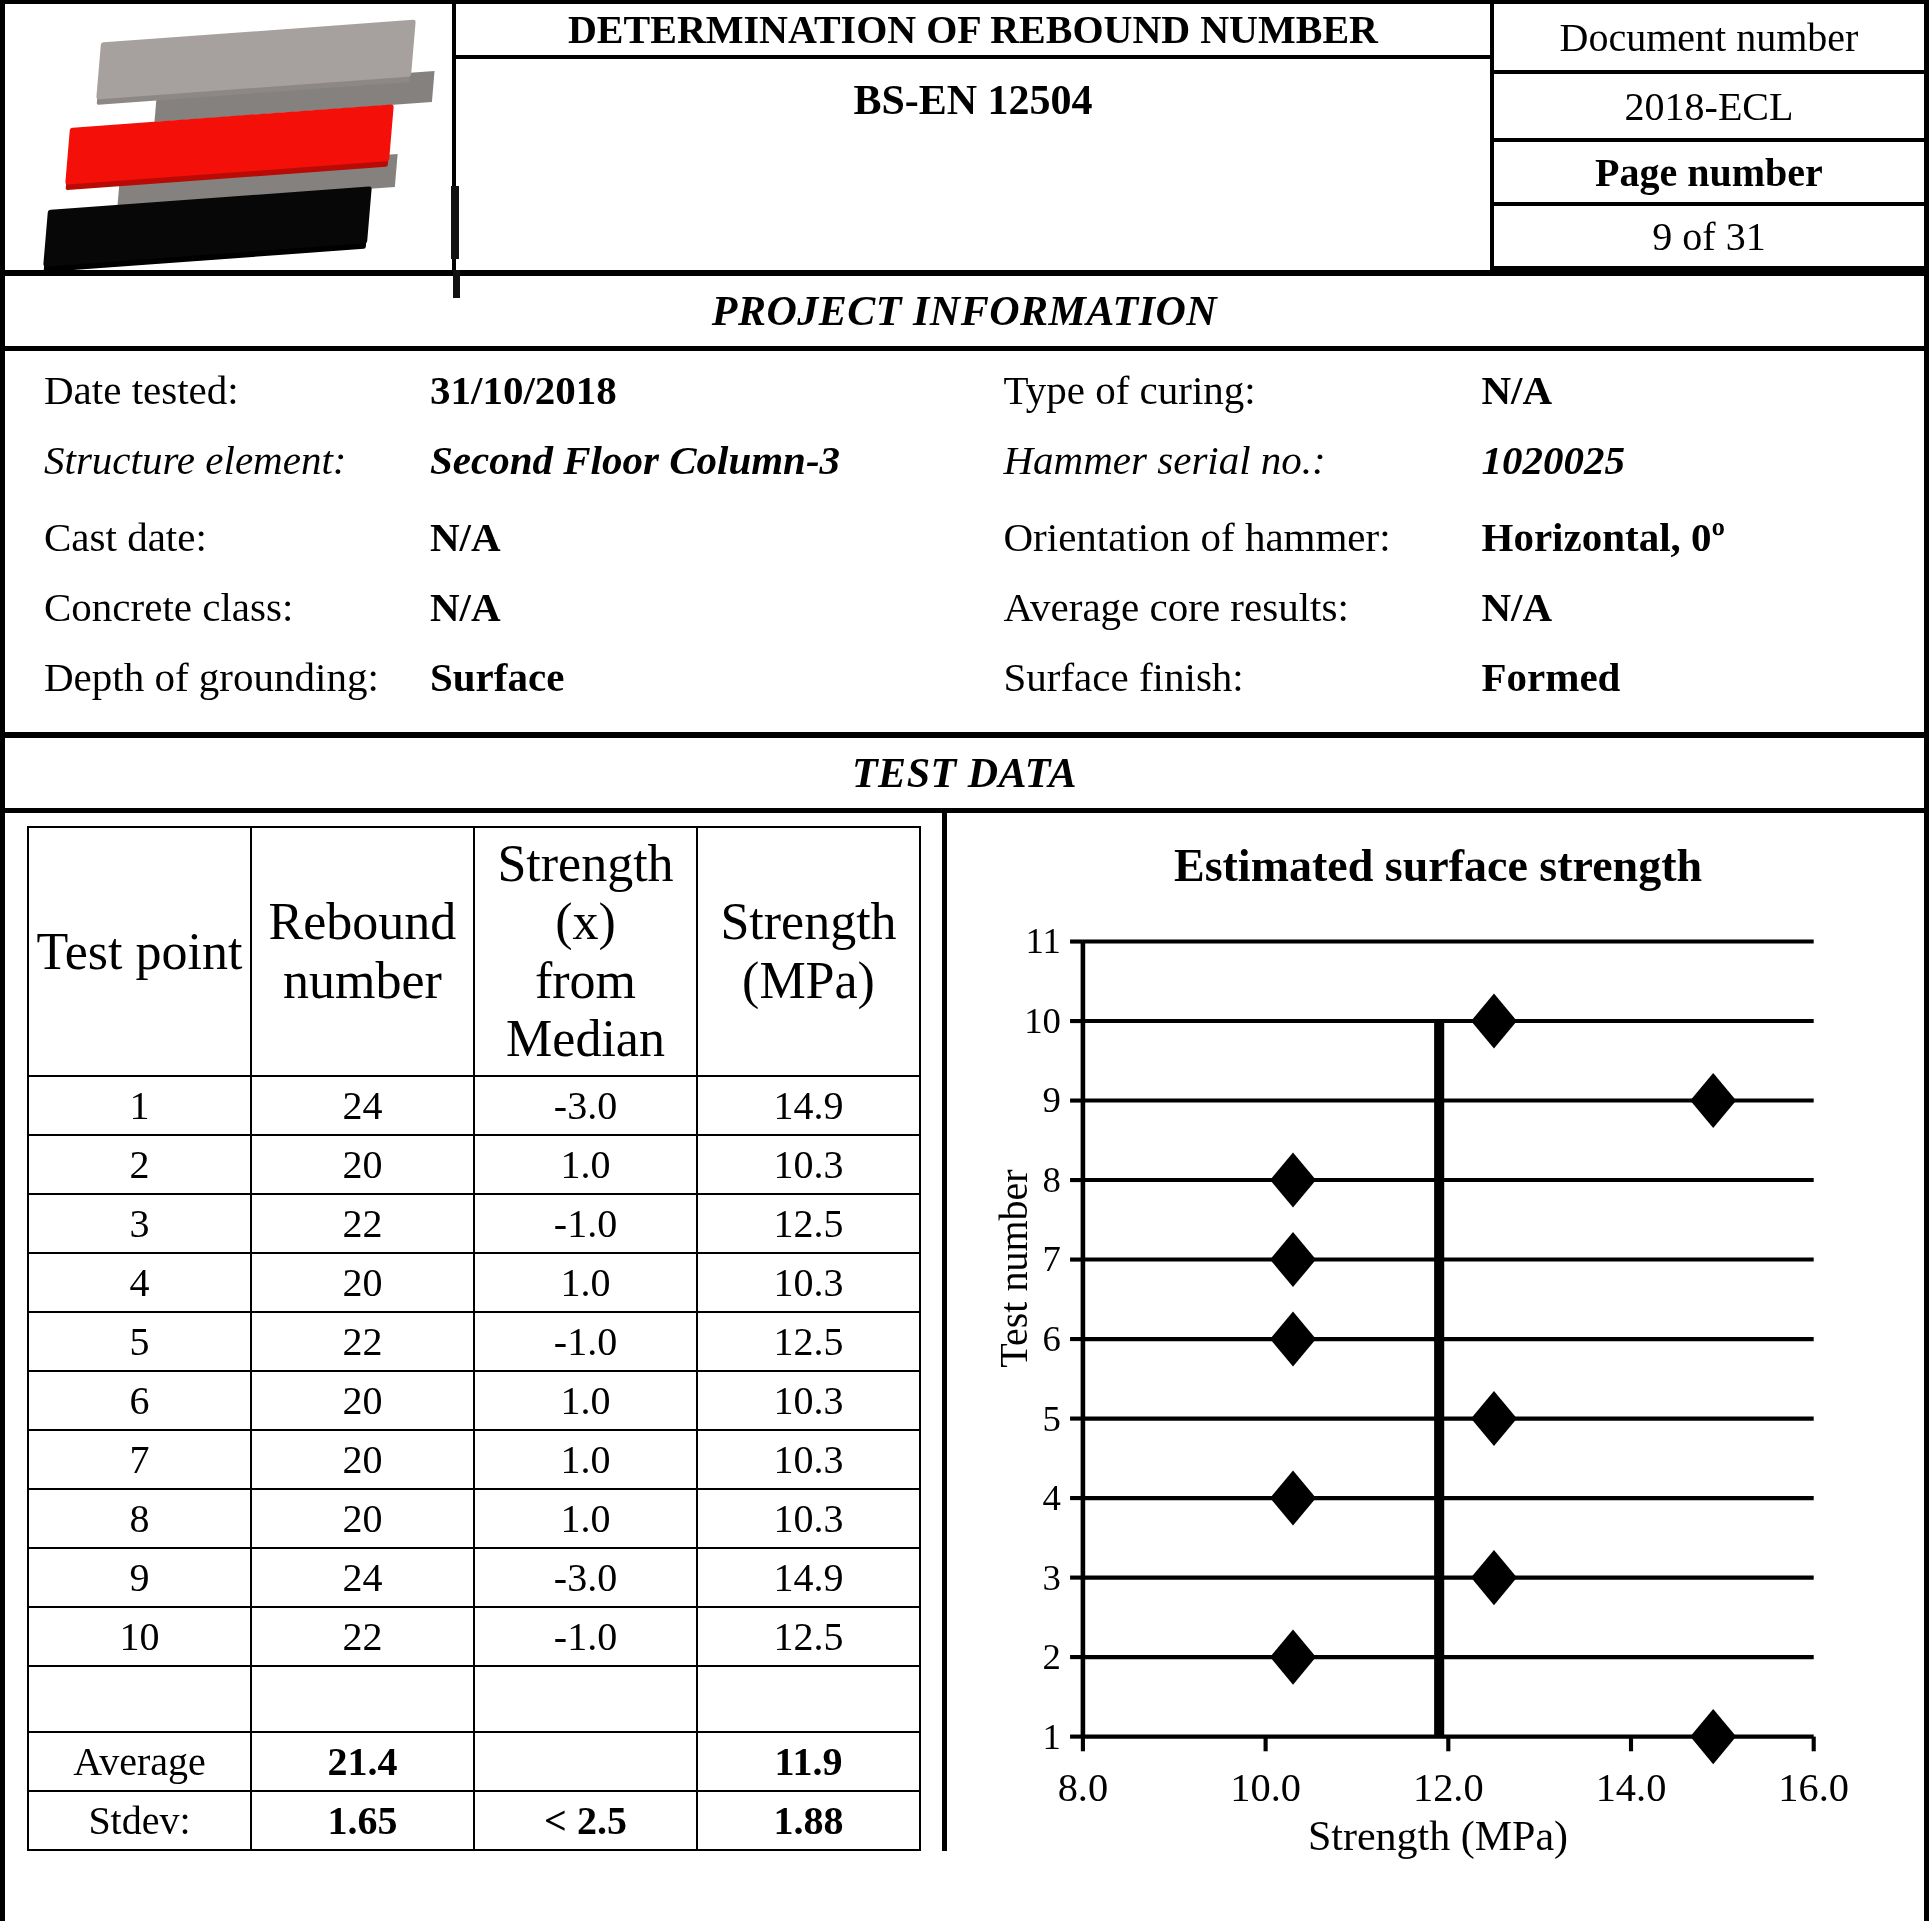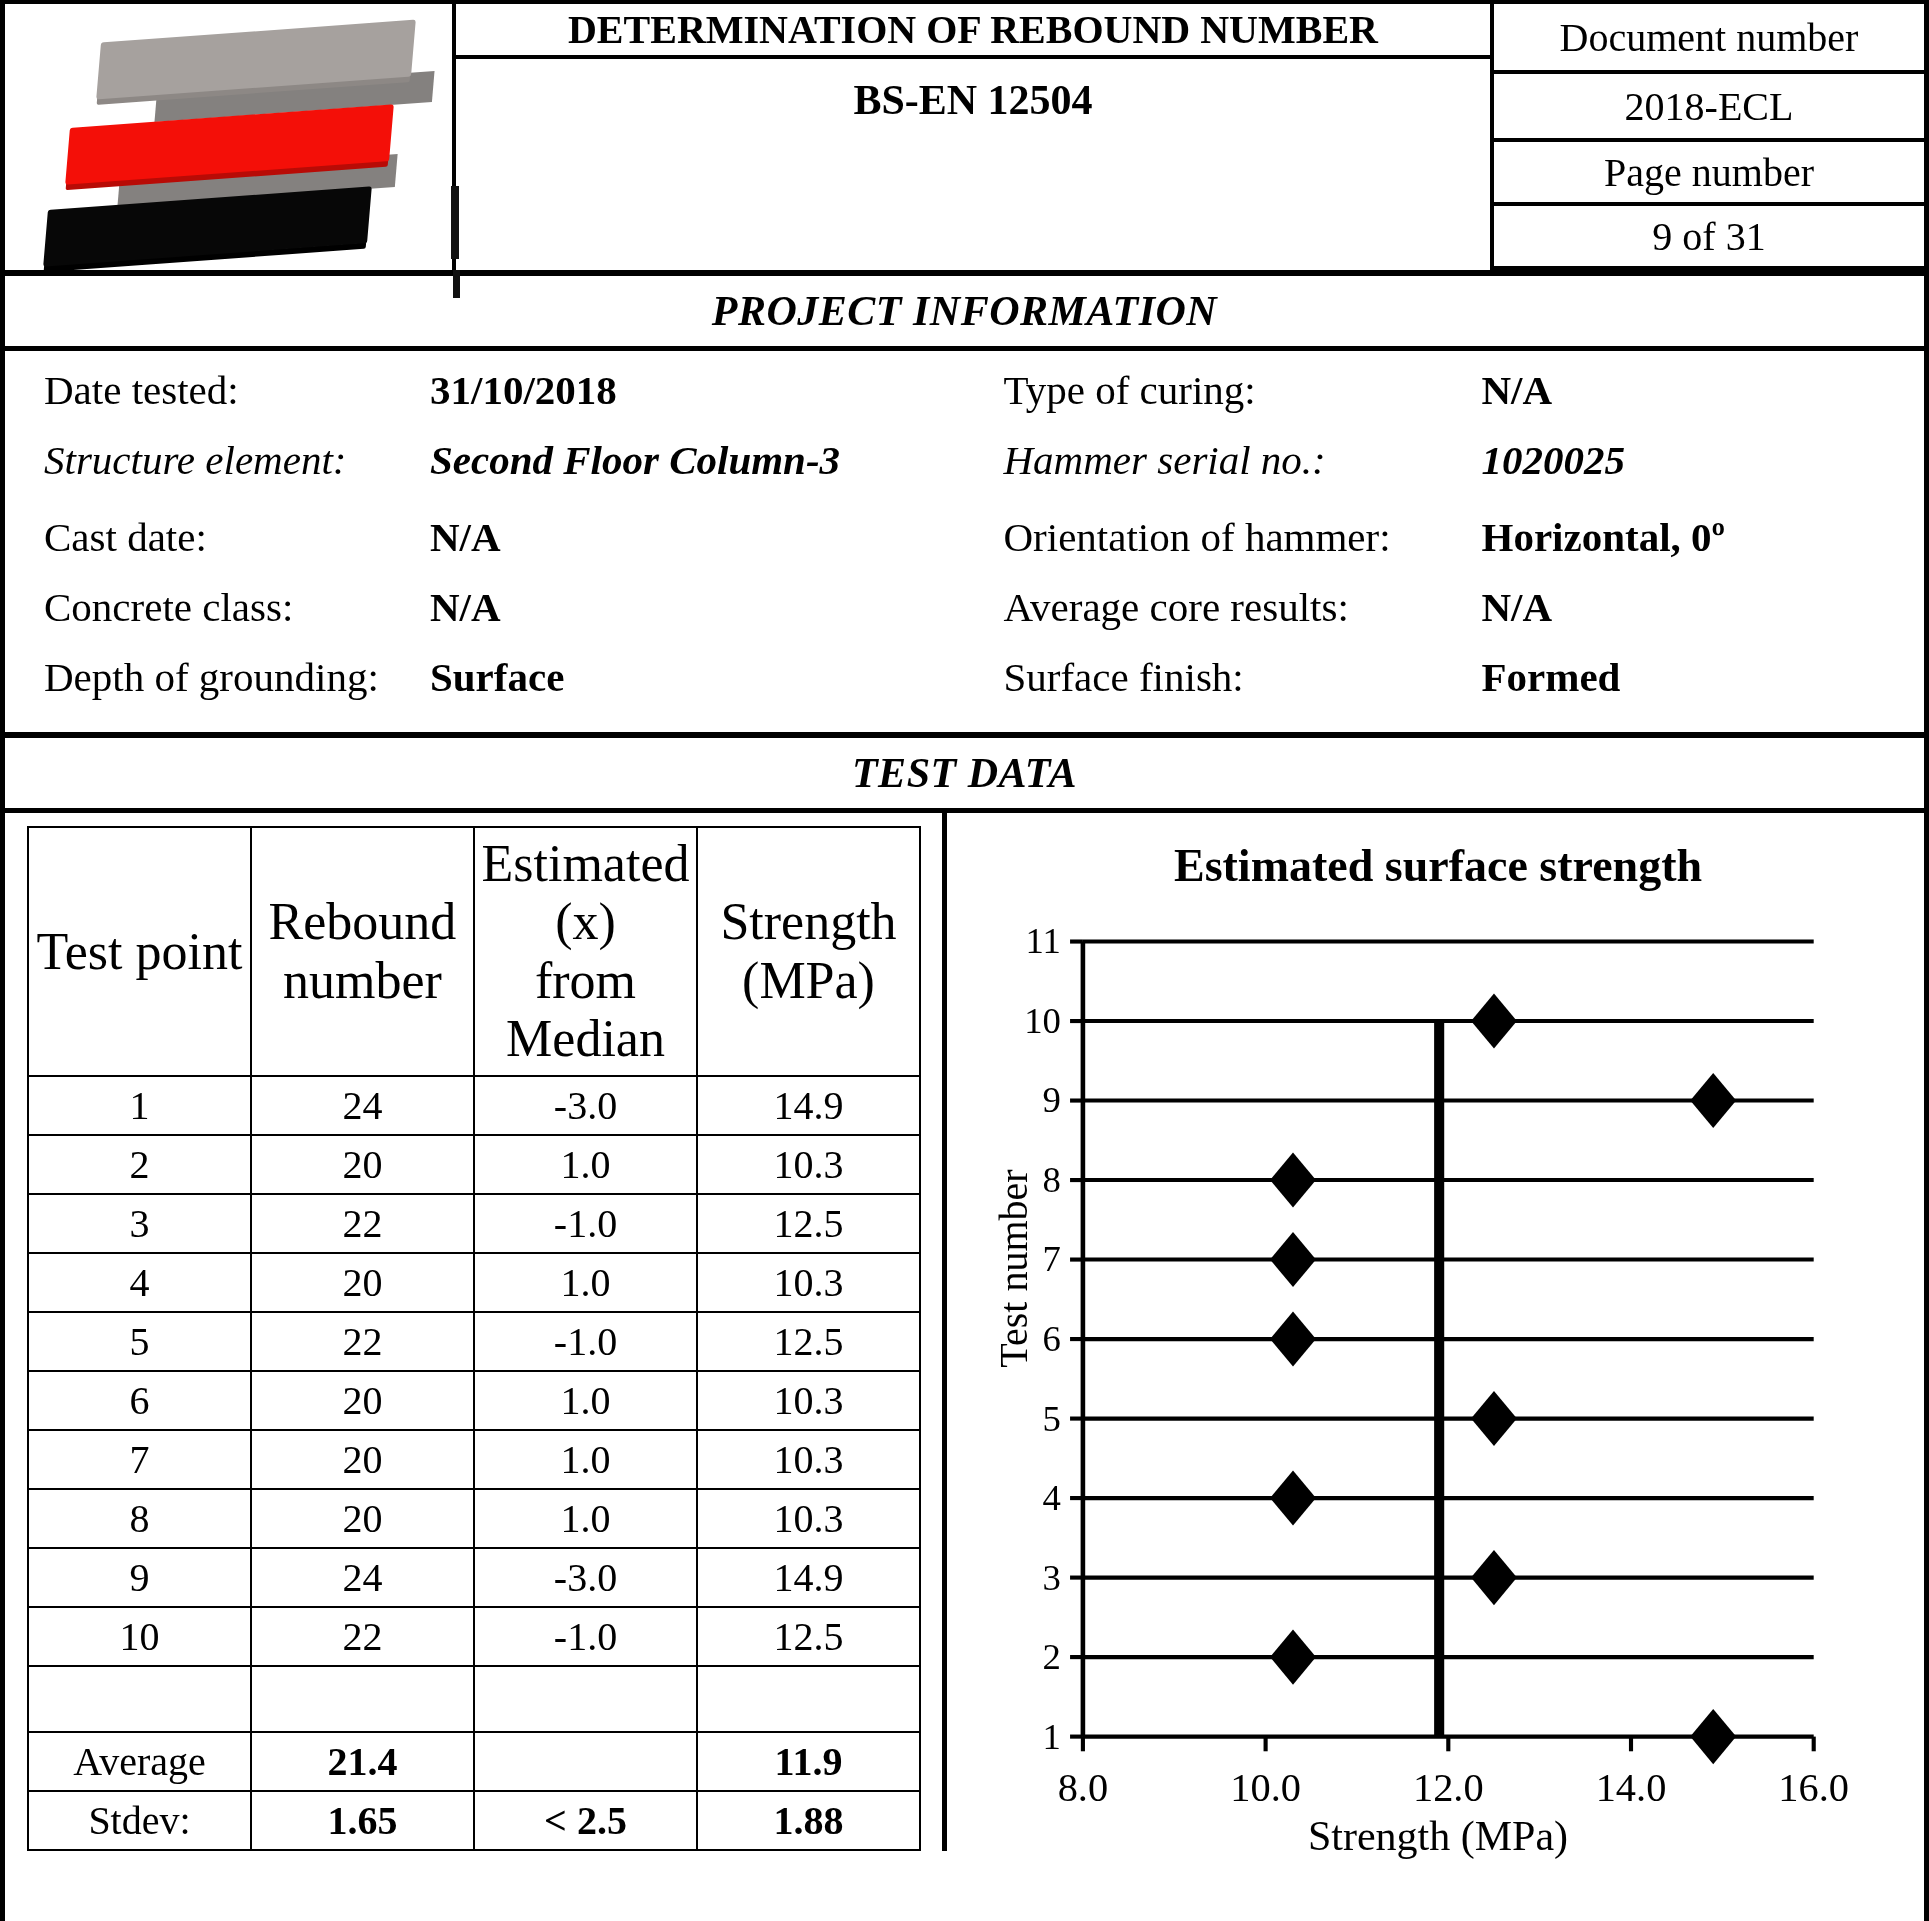--- a/index.html
+++ b/index.html
@@ -31,21 +31,21 @@
   .cellrow{display:flex;align-items:center;justify-content:center;text-align:center;box-sizing:border-box;}
   .b-bot{border-bottom:4.6px solid #000;}
 
   .title-main{height:134px;line-height:1.08;font-weight:bold;font-size:51px;letter-spacing:0.2px;padding:0 13px;}
   .title-sub{height:55px;font-weight:bold;font-size:42px;}
   .title-sub2{height:55px;font-weight:bold;font-size:40px;}
   .title-std{height:81px;font-weight:bold;font-size:42px;}
 
   .hr-lab{height:70px;font-size:40px;}
   .hr-val{height:68px;font-size:40px;}
-  .hr-lab2{height:64px;font-size:40px;}
+  .hr-lab2{height:64px;font-size:40px;font-weight:bold;}
   .hr-val2{height:64px;font-size:40px;}
   .hr-blank{flex:1 1 auto;}
 
   
   .banner{height:70px;display:flex;align-items:center;justify-content:center;
           font-style:italic;font-weight:bold;font-size:42px;border-bottom:5.5px solid #000;letter-spacing:0.5px;}
 
   
   .pinfo{display:flex;border-bottom:6.4px solid #000;padding:14.7px 0 9.2px 0;}
   .pcol{width:50%;box-sizing:border-box;padding-left:39px;}
@@ -184,21 +184,21 @@
               </span>
             </th>
             <th>
               <span class="thstack">
                 <span>Rebound</span>
                 <span>number</span>
               </span>
             </th>
             <th>
               <span class="thstack">
-                <span>Estimated  (x)</span>
+                <span>Strength  (x)</span>
                 <span>from Median</span>
               </span>
             </th>
             <th>
               <span class="thstack">
                 <span>Strength</span>
                 <span>(MPa)</span>
               </span>
             </th>
           </tr>

